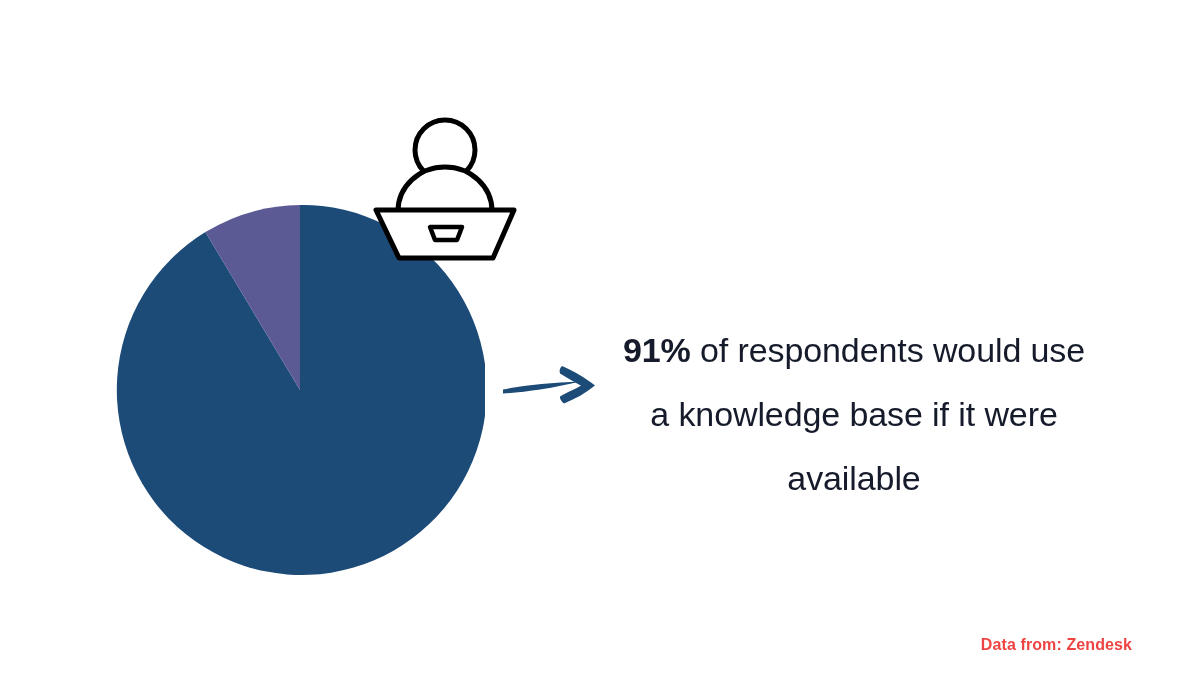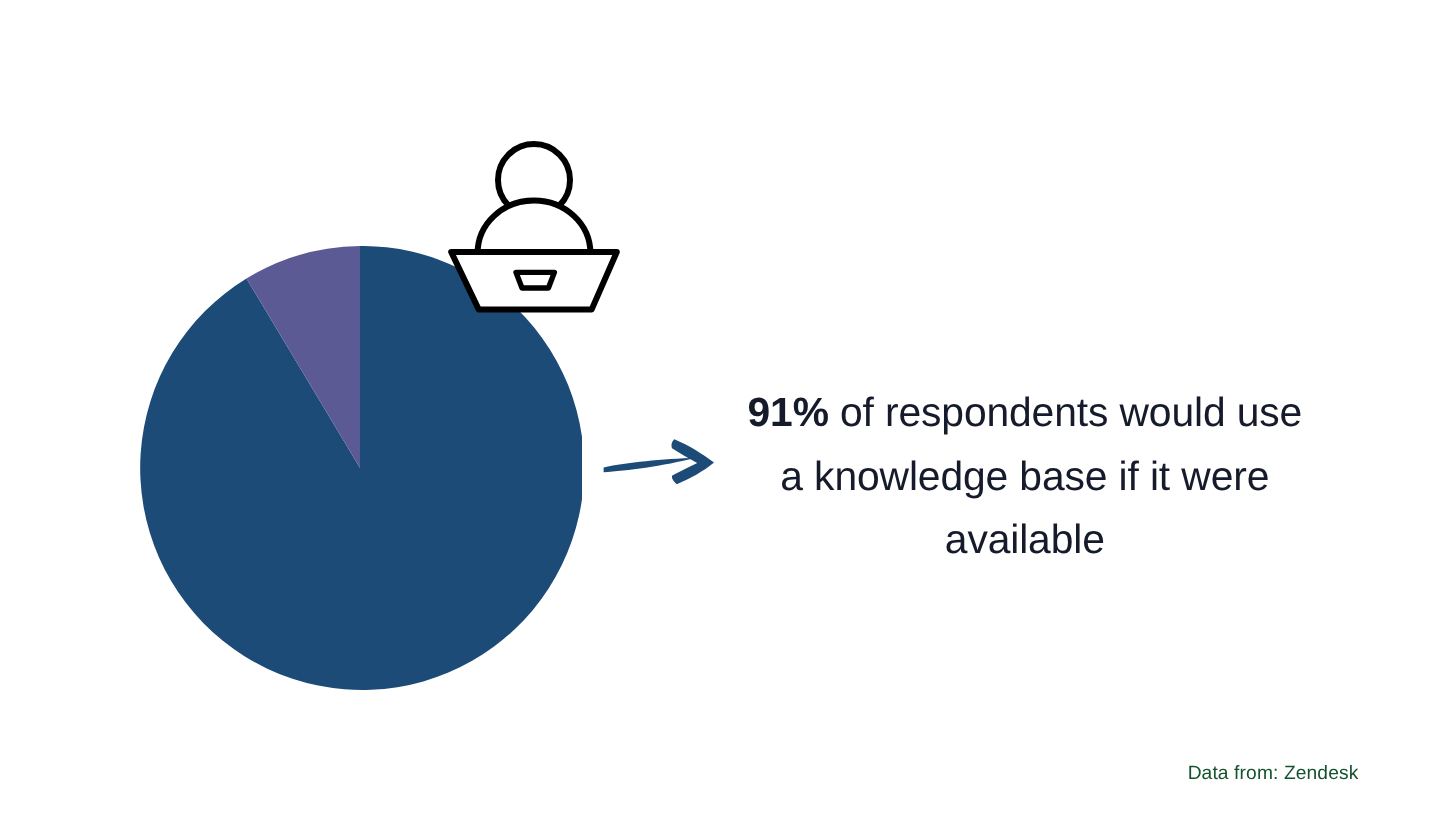--- a/index.html
+++ b/index.html
@@ -64,36 +64,36 @@
 
   
   #callout-text {
     position: absolute;
     left: 614px;
     top: 318px;
     width: 480px;
     text-align: center;
     color: #161b2b;
     font-size: 34px;
-    line-height: 53px;
+    line-height: 64px;
     font-weight: 400;
     letter-spacing: -0.1px;
   }
   #callout-text .stat {
     font-weight: 700;
   }
 
   
   #source-note {
     position: absolute;
     right: 68px;
     bottom: 46px;
-    color: #14532d;
+    color: #ef4444;
     font-size: 16px;
-    font-weight: 400;
+    font-weight: 700;
     letter-spacing: 0.1px;
   }
 </style>
 </head>
 <body>
 
 <div id="infographic">
 
   <div id="pie-chart-figure">
     <svg viewBox="0 0 370 370" xmlns="http://www.w3.org/2000/svg">

